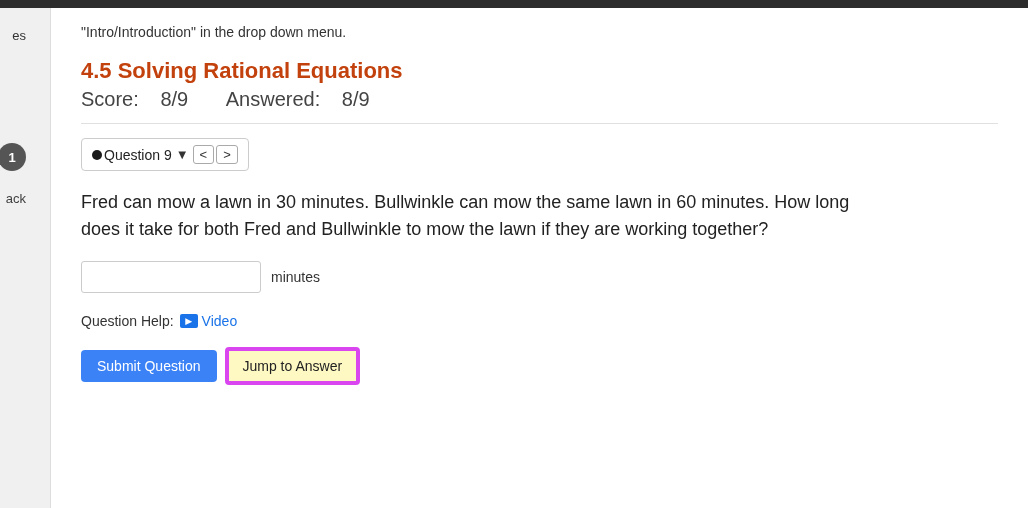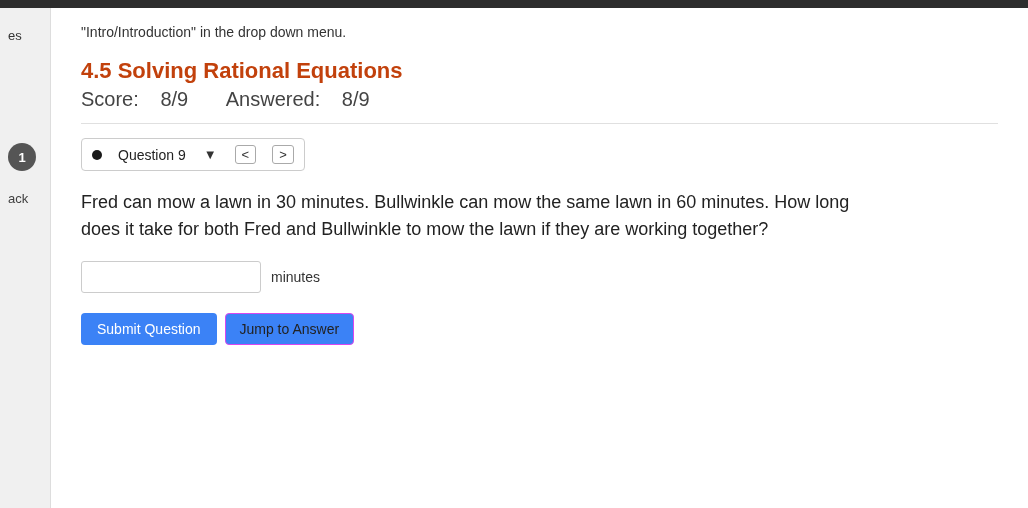--- a/index.html
+++ b/index.html
@@ -18,28 +18,28 @@
     }
 
     .top-bar {
       background-color: #2d2d2d;
       height: 8px;
       width: 100%;
     }
 
     .sidebar-left {
       position: absolute;
-      left: 8px;
+      left: 0;
       top: 8px;
       width: 26px;
       height: 500px;
       background-color: #f0f0f0;
       display: flex;
       flex-direction: column;
-      align-items: flex-start;
+      align-items: flex-end;
       padding-top: 20px;
       gap: 20px;
     }
 
     .sidebar-item-es {
       font-size: 13px;
       color: #333;
     }
 
     .sidebar-item-1 {
@@ -97,21 +97,21 @@
 
     .question-nav {
       display: flex;
       align-items: center;
       border: 1px solid #ccc;
       border-radius: 4px;
       padding: 6px 10px;
       width: fit-content;
       background-color: #fff;
       margin-bottom: 18px;
-      gap: 16px;
+      gap: 2px;
     }
 
     .question-dot {
       width: 10px;
       height: 10px;
       background-color: #1a1a1a;
       border-radius: 50%;
       display: inline-block;
     }
 
@@ -216,23 +216,23 @@
       color: white;
       border: none;
       border-radius: 4px;
       padding: 8px 16px;
       font-size: 14px;
       cursor: pointer;
       font-weight: 500;
     }
 
     .btn-jump {
-      background-color: #3b82f6;
+      background-color: #fef9c3;
       color: #222;
-      border: 1px solid #d946ef;
+      border: 4px solid #d946ef;
       border-radius: 4px;
       padding: 7px 14px;
       font-size: 14px;
       cursor: pointer;
     }
   </style>
 </head>
 <body>
 
 <div class="top-bar"></div>
@@ -270,19 +270,26 @@
     <button class="nav-arrow">&gt;</button>
   </div>
 
   <p class="question-text">Fred can mow a lawn in 30 minutes. Bullwinkle can mow the same lawn in 60 minutes. How long does it take for both Fred and Bullwinkle to mow the lawn if they are working together?</p>
 
   <div class="answer-row">
     <input class="answer-input" type="text" placeholder="" style="">
     <span class="answer-unit">minutes</span>
   </div>
 
+  <div class="question-help">
+    <span>Question Help:</span>
+    <a href="#" class="video-link">
+      <span class="video-icon">▶</span>
+      <span>Video</span>
+    </a>
+  </div>
 
   <div class="buttons-row">
     <button class="btn-submit">Submit Question</button>
     <button class="btn-jump">Jump to Answer</button>
   </div>
 
 </div>
 
 </body></html>

